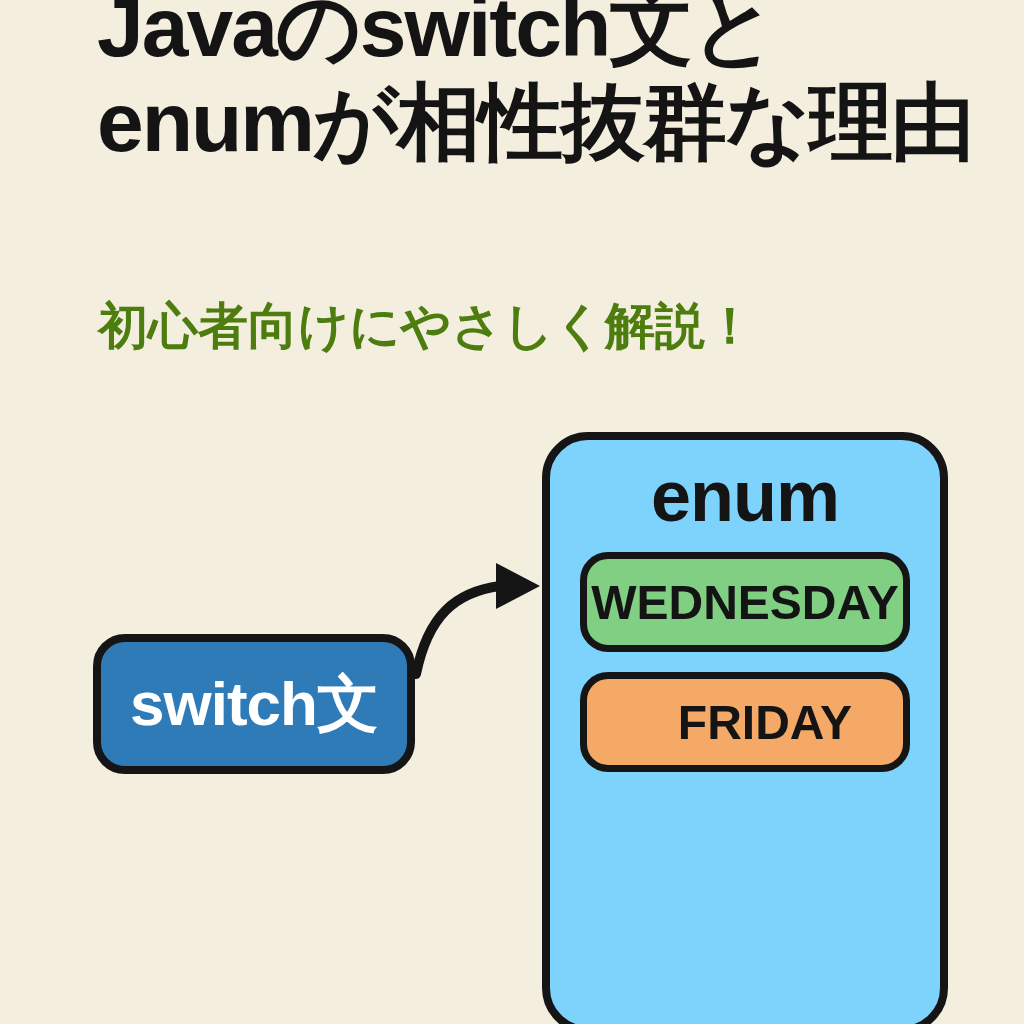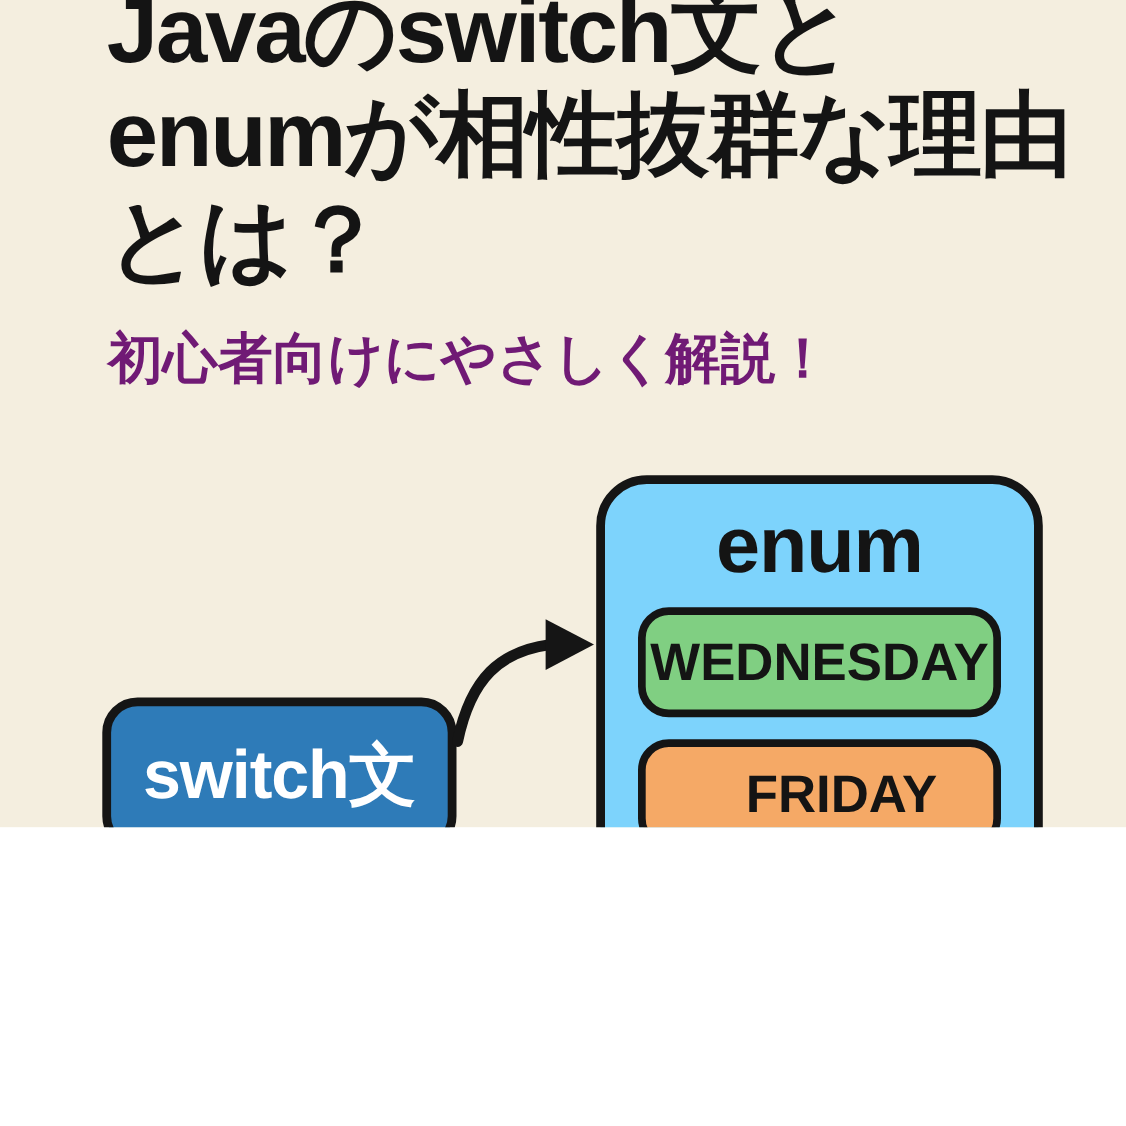--- a/index.html
+++ b/index.html
@@ -2,21 +2,21 @@
 <html><head>
 <meta charset="utf-8">
 <style>
   html, body {
     margin: 0;
     padding: 0;
   }
   .canvas {
     position: relative;
     width: 1024px;
-    height: 752px;
+    height: 1024px;
     overflow: hidden;
     font-family: "Liberation Sans", "DejaVu Sans", sans-serif;
     background: #F4EEDF;
   }
 
   
   .title {
     position: absolute;
     left: 97px;
     top: -20px;
@@ -24,21 +24,21 @@
     font-weight: 900;
     font-size: 84px;
     line-height: 95px;
     letter-spacing: -2px;
     white-space: nowrap;
   }
   .subtitle {
     position: absolute;
     left: 98px;
     top: 293px;
-    color: #701a75;
+    color: #4d7c0f;
     font-weight: 600;
     font-size: 50px;
     letter-spacing: 0px;
     white-space: nowrap;
   }
 
   
   .switch-box {
     position: absolute;
     left: 93px;
@@ -115,21 +115,20 @@
   }
 </style>
 </head>
 <body>
 
 <div class="canvas" style="background: rgb(244, 238, 223);">
 
   <div class="title">
     <div>Javaのswitch文と</div>
     <div>enumが相性抜群な理由</div>
-    <div>とは？</div>
   </div>
 
   <div class="subtitle">初心者向けにやさしく解説！</div>
 
   <div class="switch-box" style="background: rgb(46, 123, 184); margin-top: 44px;">
     <span class="label">switch文</span>
   </div>
 
   <svg class="arrow-svg" viewBox="0 0 150 140">
     <path d="M 16 124 C 28 66, 55 42, 100 36" fill="none" stroke-width="10" stroke-linecap="round" stroke="#151515"></path>

